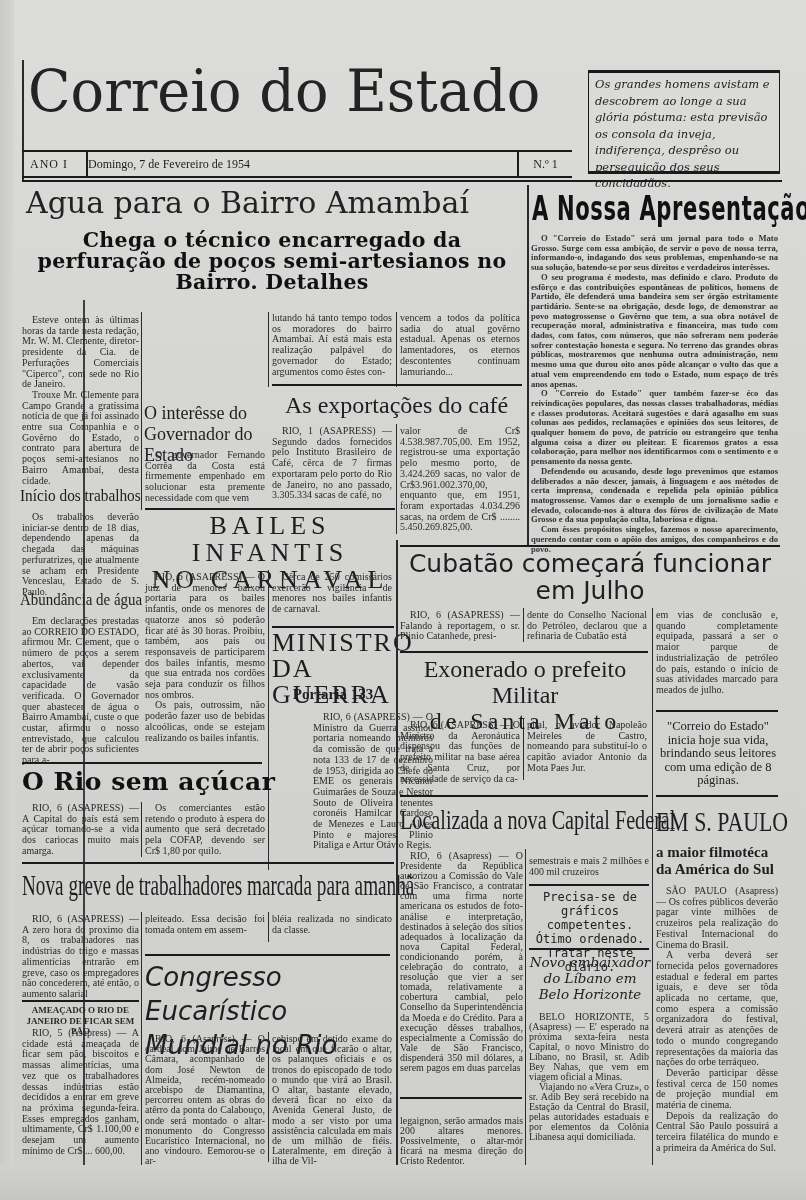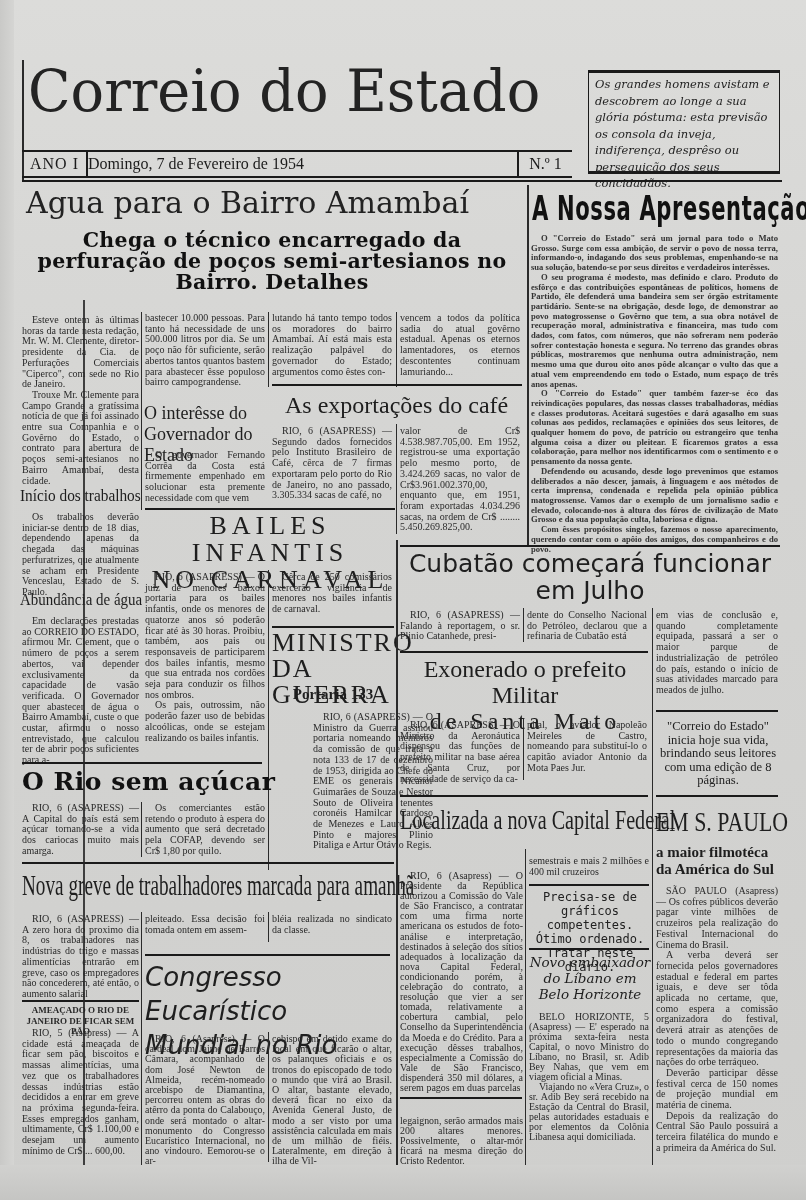--- a/index.html
+++ b/index.html
@@ -21,21 +21,21 @@
   .masthead-title {
     position: absolute; left: 28px; top: 62px; width: 560px;
     font-family: "DejaVu Serif", serif; font-weight: normal;
     font-size: 58px; letter-spacing: 0px; line-height: 1; color: #232323;
     transform: scaleX(0.96); transform-origin: left;
   }
   .meta-bar {
     position: absolute; left: 22px; top: 150px; width: 550px; height: 28px;
     border-top: 2px solid #1a1a1a; border-bottom: 2px solid #1a1a1a;
     display: flex; align-items: center;
-    font-family: "Liberation Serif", serif; font-size: 16px;
+    font-family: "Liberation Serif", serif; font-size: 12px;
   }
   .meta-bar .ano { width: 66px; padding-left: 8px; border-right: 2px solid #1a1a1a; height: 100%; display:flex; align-items:center; letter-spacing: 1px; }
   .meta-bar .date { flex: 1; text-align: left; }
   .meta-bar .num { width: 55px; border-left: 2px solid #1a1a1a; height: 100%; display:flex; align-items:center; justify-content:center; }
 
   .quote-box {
     position: absolute; left: 588px; top: 70px; width: 192px; height: 104px;
     border-top: 3px solid #1a1a1a; border-bottom: 3px solid #1a1a1a;
     border-right: 1.5px solid #1a1a1a; border-left: 1.5px solid #1a1a1a;
     font-family: "DejaVu Serif", serif; font-style: italic; font-size: 11.5px;
@@ -88,41 +88,38 @@
   <div class="abs h-cond" style="left:20px;top:486px;width:120px;font-size:17px;line-height:20px;transform:scaleX(0.9);transform-origin:left;white-space:nowrap;">Início dos trabalhos</div>
   <div class="txt" style="left:22px;top:512px;width:117px;">
     <p>Os trabalhos deverão iniciar-se dentro de 18 dias, dependendo apenas da chegada das máquinas perfuratrizes, que atualmente se acham em Presidente Venceslau, Estado de S. Paulo.</p>
   </div>
   <div class="abs h-cond" style="left:20px;top:590px;width:120px;font-size:17px;line-height:20px;transform:scaleX(0.88);transform-origin:left;white-space:nowrap;">Abundância de água</div>
   <div class="txt" style="left:22px;top:616px;width:117px;">
     <p>Em declarações prestadas ao CORREIO DO ESTADO, afirmou Mr. Clement, que o número de poços a serem abertos, vai depender exclusivamente da capacidade de vasão verificada. O Governador quer abastecer de água o Bairro Amambaí, custe o que custar, afirmou o nosso entrevistado, que calculou ter de abrir poços suficientes para a-</p>
   </div>
 
   <div class="vrule" style="left:141px;top:312px;height:198px;"></div>
-  <div class="txt" style="left:145px;top:313px;width:120px;">
-    <p style="text-indent:0">bastecer 10.000 pessoas. Para tanto há necessidade de uns 500.000 litros por dia. Se um poço não fôr suficiente, serão abertos tantos quantos bastem para abastecer êsse populoso bairro campograndense.</p>
-  </div>
   <div class="abs h-cond" style="left:144px;top:403px;width:125px;font-size:18px;line-height:21px;">O interêsse do Governador do Estado</div>
   <div class="txt" style="left:145px;top:450px;width:120px;">
     <p>O governador Fernando Corrêa da Costa está firmemente empenhado em solucionar esta premente necessidade com que vem</p>
   </div>
 
   <div class="vrule" style="left:268px;top:312px;height:75px;"></div>
   <div class="txt" style="left:272px;top:313px;width:120px;">
     <p style="text-indent:0">lutando há tanto tempo todos os moradores do bairro Amambaí. Aí está mais esta realização palpável do governador do Estado; argumentos como êstes con-</p>
   </div>
   <div class="vrule" style="left:396px;top:312px;height:75px;"></div>
   <div class="txt" style="left:400px;top:313px;width:120px;">
     <p style="text-indent:0">vencem a todos da política sadia do atual govêrno estadual. Apenas os eternos lamentadores, os eternos descontentes continuam lamuriando...</p>
   </div>
 
   <div class="rule" style="left:272px;top:384px;width:250px;height:2px;"></div>
   <div class="abs h-cond" style="left:285px;top:390px;width:240px;font-size:24px;line-height:30px;">As exportações do café</div>
   <div class="txt" style="left:272px;top:426px;width:120px;">
-    <p>RIO, 6 (ASAPRESS) — Segundo dados fornecidos pelo Instituto Brasileiro de Café, cêrca de 7 firmas exportaram pelo porto do Rio de Janeiro, no ano passado, 3.305.334 sacas de café, no</p>
+    <p>RIO, 1 (ASAPRESS) — Segundo dados fornecidos pelo Instituto Brasileiro de Café, cêrca de 7 firmas exportaram pelo porto do Rio de Janeiro, no ano passado, 3.305.334 sacas de café, no</p>
   </div>
   <div class="vrule" style="left:396px;top:424px;height:110px;"></div>
   <div class="txt" style="left:400px;top:426px;width:120px;">
     <p style="text-indent:0">valor de Cr$ 4.538.987.705,00. Em 1952, registrou-se uma exportação pelo mesmo porto, de 3.424.269 sacas, no valor de Cr$3.961.002.370,00, enquanto que, em 1951, foram exportadas 4.034.296 sacas, na ordem de Cr$ ........ 5.450.269.825,00.</p>
   </div>
 
   <div class="vrule" style="left:527px;top:185px;height:360px;width:2px;"></div>
   <div class="abs h-heavy" style="left:532px;top:186px;width:248px;font-size:34px;line-height:44px;transform:scaleX(0.62);transform-origin:left;white-space:nowrap;letter-spacing:1px;font-family:'DejaVu Sans', sans-serif;">A Nossa Apresentação</div>
   <div class="txt bold sm" style="left:531px;top:234px;width:247px;font-size:8.6px;line-height:9.7px;color:#333;">
     <p>O "Correio do Estado" será um jornal para todo o Mato Grosso. Surge com essa ambição, de servir o povo de nossa terra, informando-o, indagando dos seus problemas, empenhando-se na sua solução, batendo-se por seus direitos e verdadeiros interêsses.</p>
@@ -222,21 +219,21 @@
   <div class="txt" style="left:527px;top:720px;width:120px;">
     <p style="text-indent:0">pital, o aviador Napoleão Meireles de Castro, nomeando para substituí-lo o capitão aviador Antonio da Mota Paes Jur.</p>
   </div>
 
   <div class="rule" style="left:656px;top:710px;width:122px;height:2px;"></div>
   <div class="abs" style="left:656px;top:720px;width:124px;font-family:'Liberation Serif', serif;font-size:12.6px;line-height:13.5px;text-align:center;color:#222;">"Correio do Estado" inicia hoje sua vida, brindando seus leitores com uma edição de 8 páginas.</div>
   <div class="rule" style="left:656px;top:795px;width:122px;height:2px;"></div>
 
   <div class="rule" style="left:400px;top:795px;width:248px;height:2px;"></div>
   <div class="abs h-cond" style="left:400px;top:800px;width:250px;font-size:28px;line-height:40px;white-space:nowrap;transform:scaleX(0.72);transform-origin:left;">Localizada a nova Capital Federal</div>
-  <div class="txt" style="left:400px;top:851px;width:123px;font-size:10px;line-height:10.1px;margin-top:20px;">
+  <div class="txt" style="left:400px;top:851px;width:123px;font-size:10px;line-height:10.1px;">
     <p>RIO, 6 (Asapress) — O Presidente da República autorizou a Comissão do Vale de São Francisco, a contratar com uma firma norte americana os estudos de foto-análise e interpretação, destinados à seleção dos sítios adequados à localização da nova Capital Federal, condicionando porém, à celebração do contrato, a resolução que vier a ser tomada, relativamente a cobertura cambial, pelo Conselho da Superintendência da Moeda e do Crédito. Para a execução dêsses trabalhos, especialmente a Comissão do Vale de São Francisco, dispenderá 350 mil dólares, a serem pagos em duas parcelas</p>
   </div>
   <div class="vrule" style="left:525px;top:849px;height:318px;"></div>
   <div class="txt" style="left:529px;top:856px;width:120px;">
     <p style="text-indent:0">semestrais e mais 2 milhões e 400 mil cruzeiros</p>
   </div>
 
   <div class="rule" style="left:529px;top:884px;width:120px;height:2px;"></div>
   <div class="abs" style="left:529px;top:890px;width:122px;font-family:'DejaVu Sans Mono', monospace;font-size:12px;line-height:14px;text-align:center;color:#222;">Precisa-se de gráficos competentes. Ótimo ordenado. Tratar neste diário.</div>
   <div class="rule" style="left:529px;top:948px;width:120px;height:2px;"></div>

